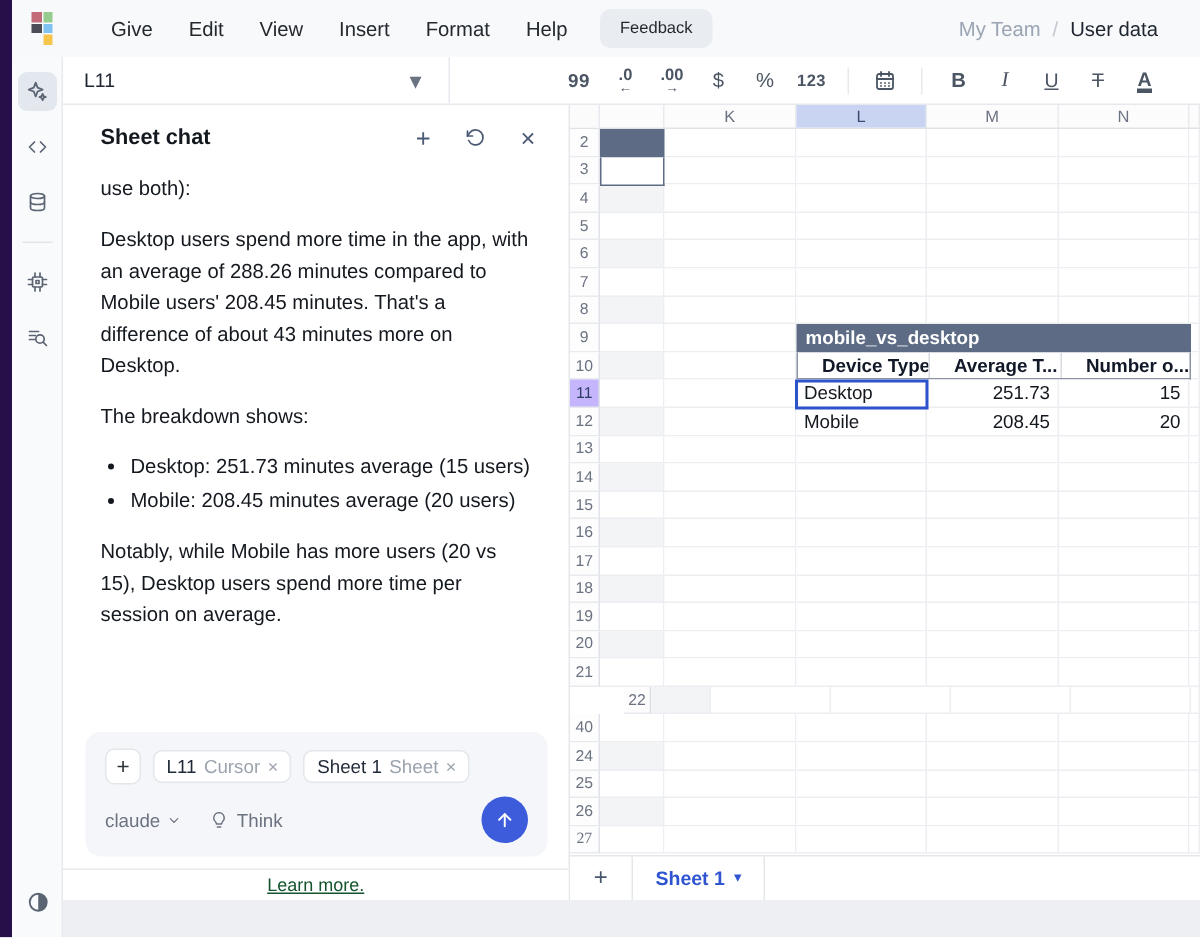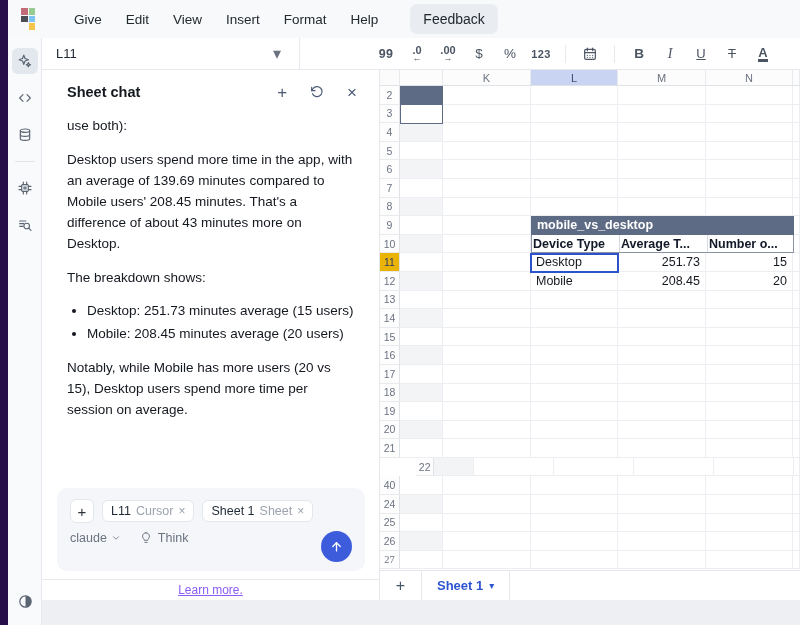--- a/index.html
+++ b/index.html
@@ -9,21 +9,21 @@
 
   
   .purple-strip{position:absolute;left:0;top:0;width:8px;height:625px;background:#27104a}
 
   
   .menubar{position:absolute;left:8px;top:0;width:792px;height:38px;background:#f7f9fb;display:flex;align-items:center}
   .logo{width:34px;height:38px;position:relative;flex:0 0 auto}
   .logo i{position:absolute;width:6.5px;height:6.5px;display:block}
   .menu-items{display:flex;align-items:center;margin-left:20px;gap:0}
   .menu-item{font-size:13.5px;color:#24292e;padding:6px 12px;border-radius:6px;cursor:default}
-  .feedback-pill{font-size:14px;color:#24292e;background:#e9edf2;border-radius:7px;padding:7px 13px;margin-left:20px}
+  .feedback-pill{font-size:11px;color:#24292e;background:#e9edf2;border-radius:7px;padding:7px 13px;margin-left:10px}
   .breadcrumb{margin-left:auto;display:flex;align-items:center;gap:8px;padding-right:28px;font-size:13.5px}
   .bc-team{color:#9aa4b2}.bc-sep{color:#c3c9d2}.bc-doc{color:#1e2430}
 
   
   .toolbar{position:absolute;left:42px;top:38px;width:758px;height:32px;background:#fff;border-bottom:1px solid #e7e9ee;display:flex;align-items:center}
   .cellref{width:258px;height:100%;display:flex;align-items:center;border-right:1px solid #e7e9ee;padding:0 18px 0 14px}
   .cellref .ref{font-size:13px;color:#1e2430}
   .cellref .caret{margin-left:auto;color:#6b7280}
   .tools{display:flex;align-items:center;margin-left:74px;gap:7px}
   .tbtn{min-width:24px;height:24px;display:flex;align-items:center;justify-content:center;color:#4b5563;font-size:12.5px;border-radius:4px}
@@ -56,46 +56,46 @@
   .chat-body{flex:1 1 auto;overflow:hidden;padding:8px 24px 0 25px;font-size:13.5px;line-height:1.55;color:#14181f}
   .chat-body p{margin-bottom:13px}
   .chat-body ul{padding-left:20px;margin-bottom:13px}
   .chat-body li{margin-bottom:2px}
   .composer{flex:0 0 auto;margin:8px 14px 8px 15px;background:#f4f6f9;border-radius:10px;padding:11px 13px 9px}
   .chips{display:flex;align-items:center;gap:8px}
   .plus-btn{width:24px;height:24px;background:#fff;border:1px solid #e3e6ea;border-radius:6px;display:flex;align-items:center;justify-content:center;font-size:15px;color:#2d333b}
   .chip{display:flex;align-items:center;gap:5px;background:#fff;border:1px solid #e3e6ea;border-radius:6px;padding:3px 8px;font-size:12.5px}
   .chip .c-label{color:#1f2937}.chip .c-type{color:#9ca3af}.chip .c-x{color:#9ca3af;font-size:12px}
   .composer-msg{margin-top:11px;font-size:13.5px;line-height:1.45;color:#14181f}
-  .composer-bottom{display:flex;align-items:flex-start;margin-top:8px}
+  .composer-bottom{display:flex;align-items:center;margin-top:8px}
   .model-select{display:flex;align-items:center;gap:4px;font-size:12.5px;color:#6b7280}
   .think{display:flex;align-items:center;gap:5px;font-size:12.5px;color:#6b7280;margin-left:18px}
   .think svg{stroke:#6b7280;fill:none;stroke-width:1.6;stroke-linecap:round;stroke-linejoin:round}
   .send-btn{margin-left:auto;width:31px;height:31px;border-radius:50%;background:#3c5cdc;display:flex;align-items:center;justify-content:center}
   .send-btn svg{stroke:#fff;fill:none;stroke-width:2.1;stroke-linecap:round;stroke-linejoin:round}
   .chat-footer{flex:0 0 auto;height:21px;border-top:1px solid #e8eaee;display:flex;align-items:center;justify-content:center;gap:4px;font-size:12px;color:#6f7785;background:#fff}
-  .chat-footer a{color:#8b5cf6;text-decoration:underline}
+  .chat-footer a{color:#14532d;text-decoration:underline}
 
   
   .grid{position:absolute;left:380px;top:70px;width:420px;height:500px;background:#fff;overflow:hidden}
   .colheaders{display:flex;height:16px;background:#fcfcfd;border-bottom:1px solid #dfe3e8}
   .colhead-cell{height:100%;border-right:1px solid #e8eaed;font-size:11px;color:#6b7280;display:flex;align-items:center;justify-content:center}
   .colhead-cell.rowcorner{background:#fbfbfc}
   .colhead-cell.selected{background:#c9d4f2;color:#3c4b6e}
   .grid-row{display:flex;height:18.6px}
   .rowhead-cell{width:20px;font-size:10.5px;color:#6b7280;display:flex;align-items:center;justify-content:center;border-right:1px solid #dfe3e8;border-bottom:1px solid #e8eaed;background:#fdfdfe}
-  .rowhead-cell.selected{background:#eab308;color:#2d3d66}
+  .rowhead-cell.selected{background:#c4b5fd;color:#2d3d66}
   .grid-cell{border-right:1px solid #eceef1;border-bottom:1px solid #eceef1;background:#fff}
   .grid-cell.banded{background:#f3f4f6}
 
   
   .sheet-table{position:absolute;left:151px;top:146.2px;width:263px}
   .table-name{height:18.6px;background:#5d6b84;color:#fff;font-weight:700;font-size:12.5px;display:flex;align-items:center;padding-left:6px}
   .table-headrow{display:flex;height:18.6px;background:#fff;border:1px solid #8b93a3;border-top:none}
-  .th-cell{font-weight:700;font-size:12.5px;color:#111827;display:flex;align-items:center;padding-left:1px;overflow:hidden;white-space:nowrap}
+  .th-cell{font-weight:700;font-size:12.5px;color:#111827;display:flex;align-items:center;padding-left:16px;overflow:hidden;white-space:nowrap}
   .th-cell + .th-cell{border-left:1px solid #d7dbe1}
   .table-datarow{display:flex;height:18.6px}
   .td-cell{font-size:12.5px;color:#14181f;display:flex;align-items:center;padding:0 5px;border-right:1px solid #eceef1;border-bottom:1px solid #eceef1;background:#fff;overflow:hidden;white-space:nowrap}
   .td-cell.num{justify-content:flex-end}
   .sel-box{position:absolute;left:150px;top:182.5px;width:89px;height:20.6px;border:2px solid #2d53cb;pointer-events:none}
   .j-name{position:absolute;left:20px;top:16px;width:43px;height:18.6px;background:#5d6b84}
   .j-head{position:absolute;left:20px;top:34.6px;width:43px;height:19.6px;background:#fff;border:1.5px solid #5d6b84;border-top:none}
 
   
   .sheetbar{position:absolute;left:380px;top:570px;width:420px;height:30px;background:#fff;border-top:1px solid #e5e7eb;display:flex;align-items:stretch}
@@ -121,20 +121,25 @@
     </div>
     <div class="menu-items">
         <div class="menu-item">Give</div>
         <div class="menu-item">Edit</div>
         <div class="menu-item">View</div>
         <div class="menu-item">Insert</div>
         <div class="menu-item">Format</div>
         <div class="menu-item">Help</div>
       </div>
     <div class="feedback-pill">Feedback</div>
+    <div class="breadcrumb">
+      <span class="bc-team">My Team</span>
+      <span class="bc-sep">/</span>
+      <span class="bc-doc">User data</span>
+    </div>
   </div>
 
   <div class="toolbar">
     <div class="cellref">
       <span class="ref">L11</span>
       <span class="caret">▾</span>
     </div>
     <div class="tools">
       <div class="tbtn txt">99</div>
       <div class="tbtn">
@@ -222,21 +227,21 @@
           <svg width="16" height="16" viewBox="0 0 24 24">
               <path d="M4 5v5h5"></path>
               <path d="M5.2 14.5a7.5 7.5 0 1 0 1-7.8L4 10"></path>
             </svg>
         </span>
         <span class="hicon">×</span>
       </span>
     </div>
     <div class="chat-body">
       <p>use both):</p>
-      <p>Desktop users spend more time in the app, with an average of 139.69 minutes compared to Mobile users' 208.45 minutes. That's a difference of about 43 minutes more on Desktop.</p>
+      <p>Desktop users spend more time in the app, with an average of 288.26 minutes compared to Mobile users' 208.45 minutes. That's a difference of about 43 minutes more on Desktop.</p>
       <p>The breakdown shows:</p>
       <ul>
         <li>Desktop: 251.73 minutes average (15 users)</li>
         <li>Mobile: 208.45 minutes average (20 users)</li>
       </ul>
       <p>Notably, while Mobile has more users (20 vs 15), Desktop users spend more time per session on average.</p>
 
     </div>
 
     <div class="composer">

